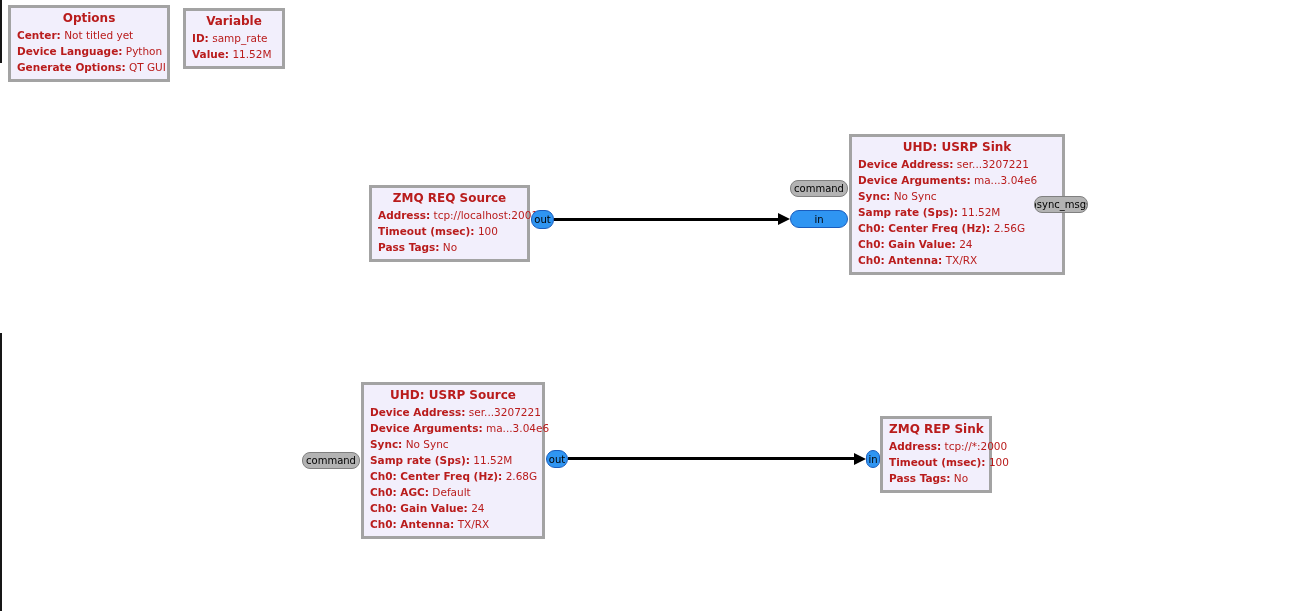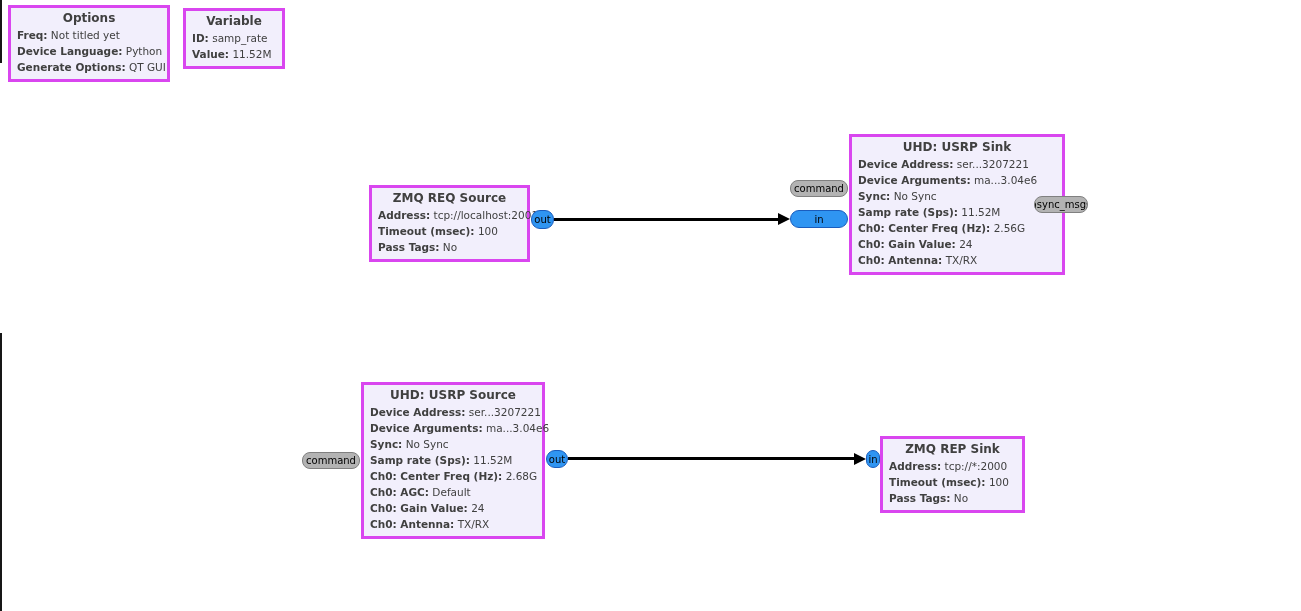--- a/index.html
+++ b/index.html
@@ -6,37 +6,37 @@
   html,body { width:1301px; height:611px; background:#ffffff; font-family:"DejaVu Sans", sans-serif; }
   #canvas { position:relative; width:1301px; height:611px; background:#ffffff; overflow:hidden; }
 
   .edge { position:absolute; background:#161616; }
   #edge-left-top    { left:0; top:0;   width:2px; height:63px; }
   #edge-left-bottom { left:0; top:333px; width:2px; height:278px; }
 
   .block {
     position:absolute;
     background:#f2effc;
-    border:3px solid #d946ef;
+    border:3px solid #a3a3a3;
     padding:2px 6px 4px 6px;
-    color:#404040;
+    color:#b91c1c;
   }
   .block-title {
     font-size:12px; font-weight:bold; text-align:center;
     line-height:17px; white-space:nowrap;
   }
   .param { font-size:10.5px; line-height:16px; white-space:nowrap; }
   .param b { font-weight:bold; }
 
   #b-options     { left:8px;   top:5px;   width:162px; }
   #b-variable    { left:183px; top:8px;   width:102px;  }
   #b-zmq-req     { left:369px; top:185px; width:161px; }
   #b-usrp-sink   { left:849px; top:134px; width:216px; }
   #b-usrp-source { left:361px; top:382px; width:184px; }
-  #b-zmq-rep     { left:880px; top:436px; width:145px; }
+  #b-zmq-rep     { left:880px; top:416px; width:112px; }
 
   .port {
     position:absolute; font-size:10px; color:#000;
     display:flex; align-items:center; justify-content:center;
     border:1px solid; white-space:nowrap; overflow:hidden;
   }
   .port.stream { background:#2f95f2; border-color:#1a5dbe;border-radius:9px; }
   .port.msg    { background:#b3b3b3; border-color:#808080;border-radius:8px; }
 
   #p-req-out    { left:531px;  top:210px; width:23px; height:19px; }
@@ -61,21 +61,21 @@
 </head>
 <body>
 
 <div id="canvas">
 
   <div class="edge" id="edge-left-top"></div>
   <div class="edge" id="edge-left-bottom"></div>
 
   <div class="block" id="b-options">
     <div class="block-title">Options</div>
-    <div class="param"><b>Freq:</b> <span>Not titled yet</span></div>
+    <div class="param"><b>Center:</b> <span>Not titled yet</span></div>
     <div class="param"><b>Device Language:</b> <span>Python</span></div>
     <div class="param"><b>Generate Options:</b> <span>QT GUI</span></div>
   </div>
 
   <div class="block" id="b-variable">
     <div class="block-title">Variable</div>
     <div class="param"><b>ID:</b> <span>samp_rate</span></div>
     <div class="param"><b>Value:</b> <span>11.52M</span></div>
   </div>
 

